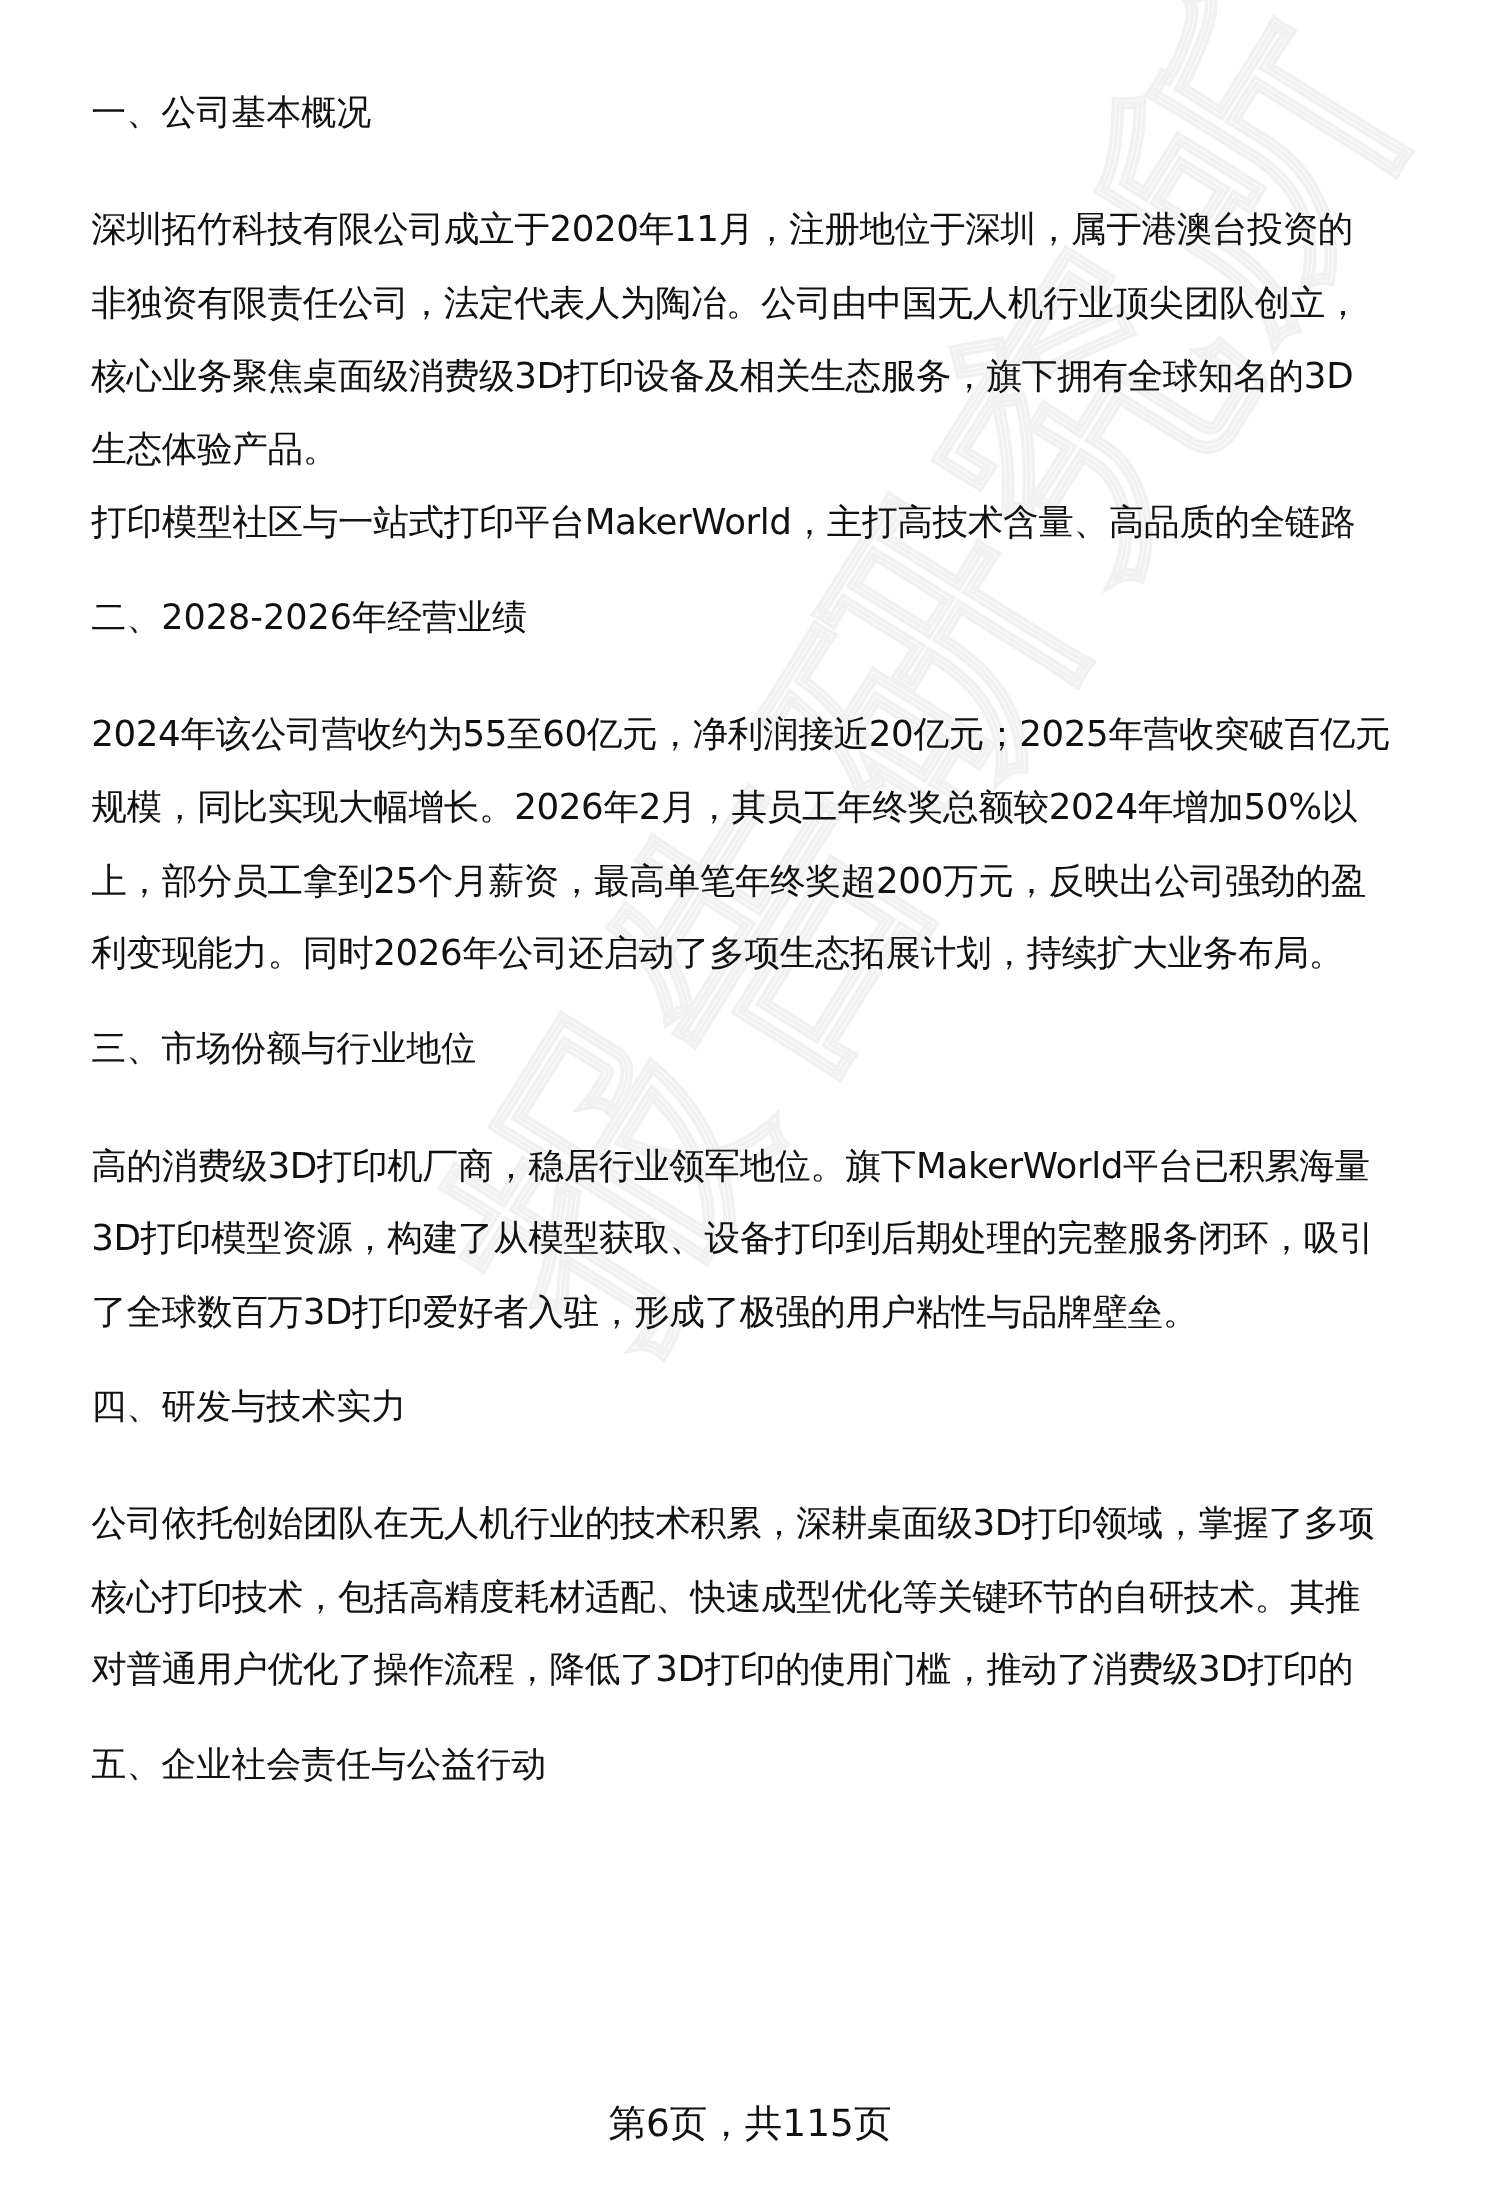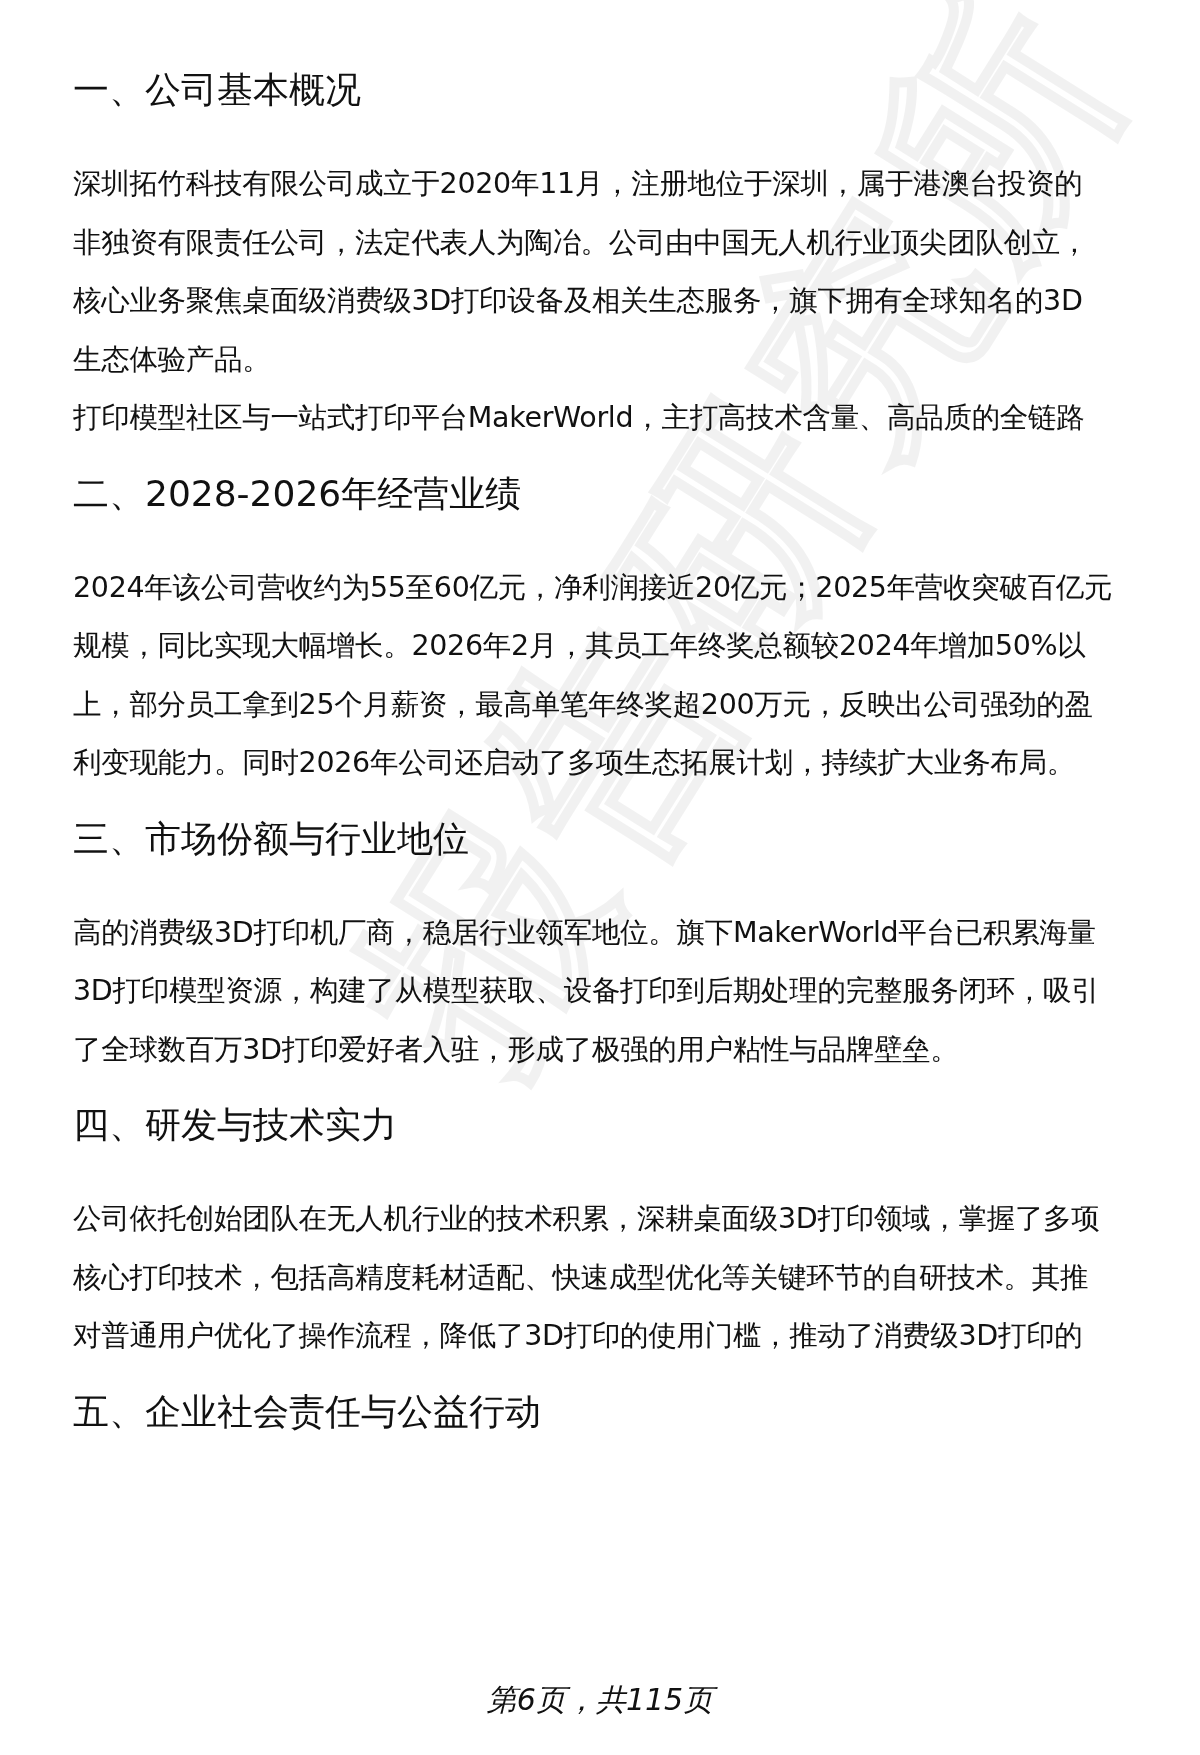--- a/index.html
+++ b/index.html
@@ -38,21 +38,21 @@
       z-index: 0;
     }
     .content {
       position: absolute;
       left: 73px;
       top: 70px;
       width: 1080px;
       z-index: 1;
     }
     .section-heading {
-      font-size: 36px;
+      font-size: 28px;
       line-height: 40px;
       margin: 0 0 45px 0;
       font-weight: normal;
     }
     .para {
       font-size: 28.5px;
       line-height: 58.5px;
       margin: 0 0 26px 0;
       letter-spacing: -0.3px;
       text-align: justify;
@@ -60,21 +60,20 @@
     .para span { display: block; white-space: nowrap; }
     .footer {
       position: absolute;
       left: 0;
       top: 1680px;
       width: 1200px;
       text-align: center;
       font-size: 30px;
       line-height: 40px;
       z-index: 1;
-      font-style: italic;
     }
   </style>
 </head>
 <body>
 
 <div class="page">
 
   <div class="watermark">报告研究所</div>
 
   <div class="content">

